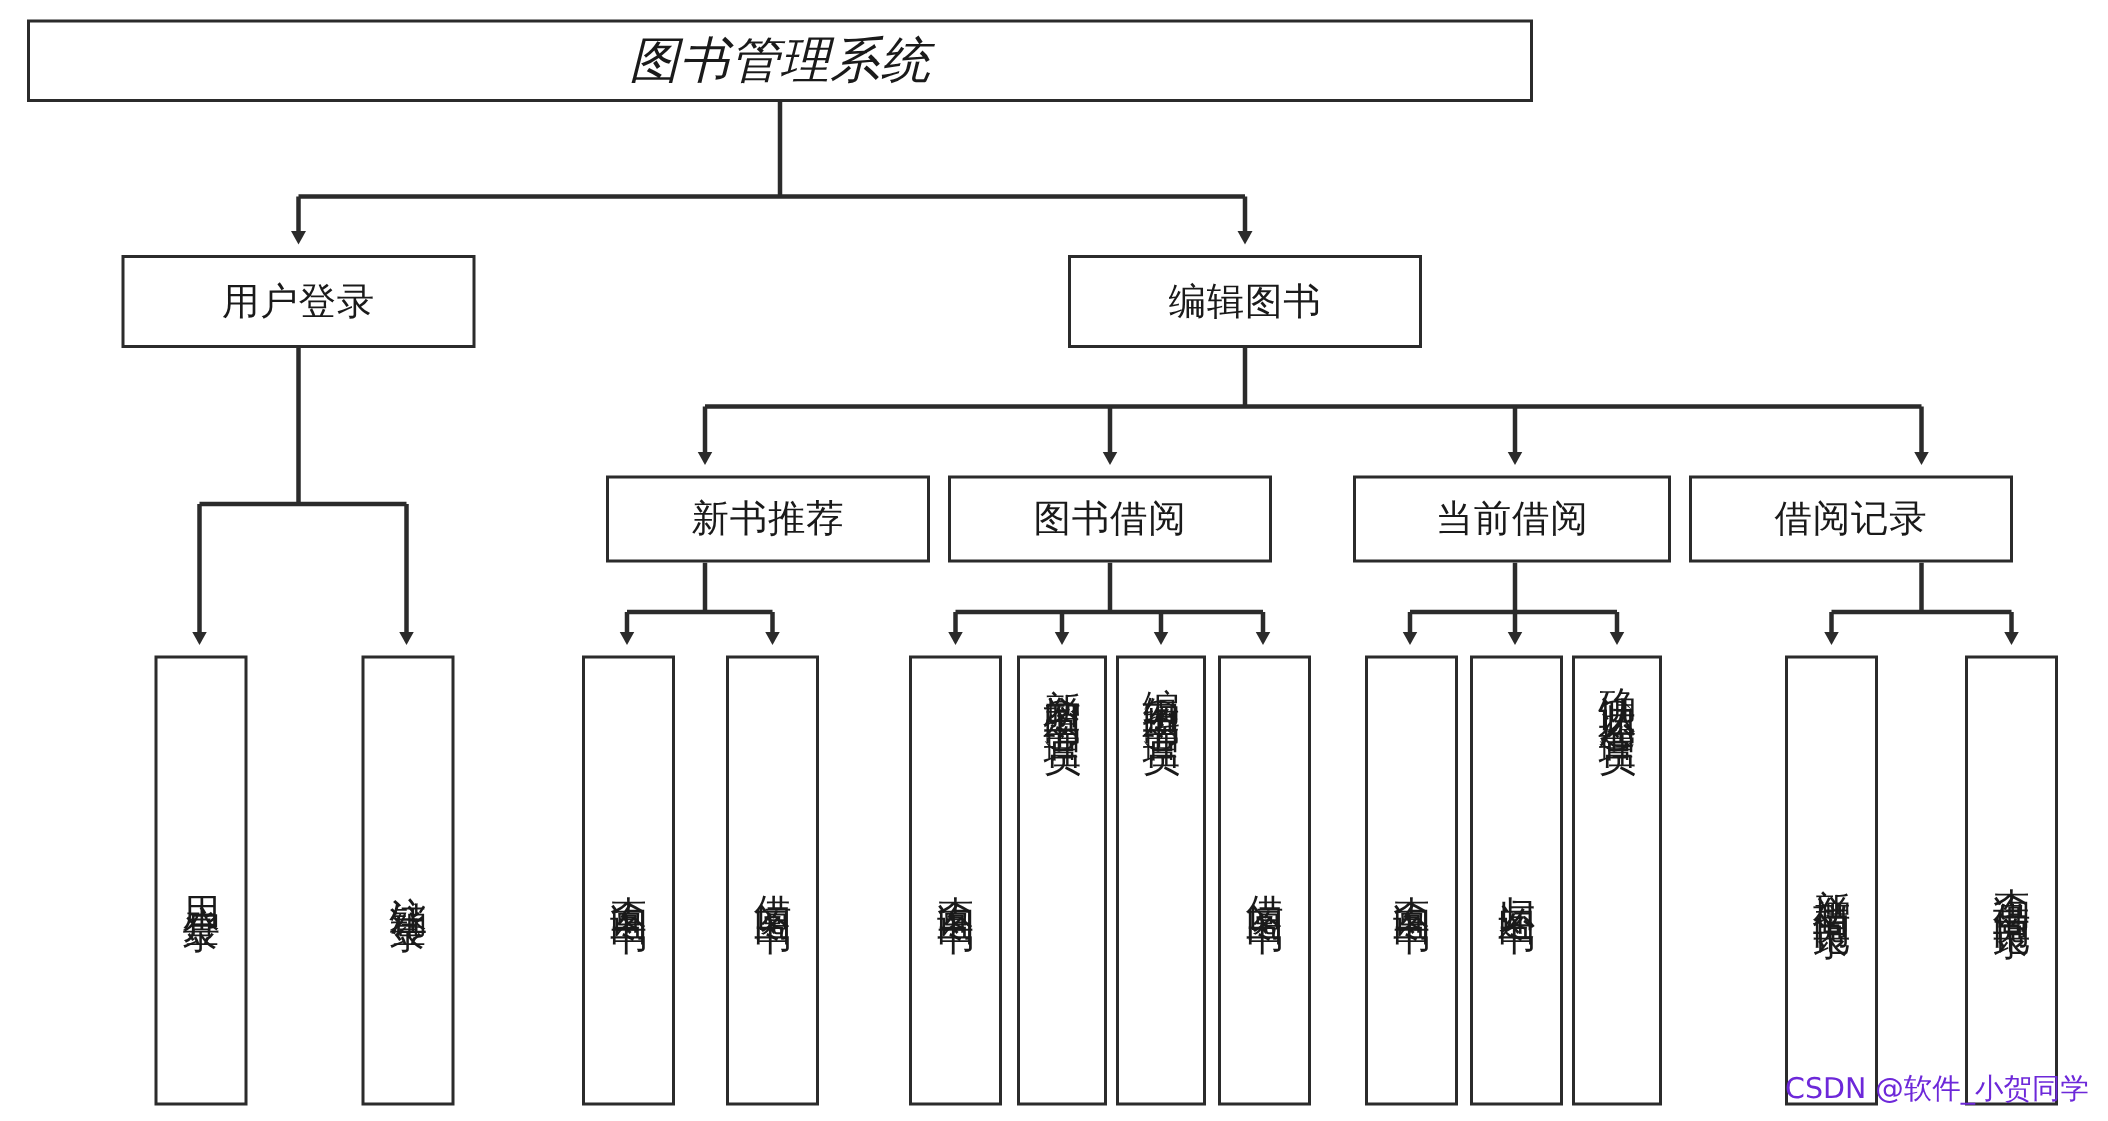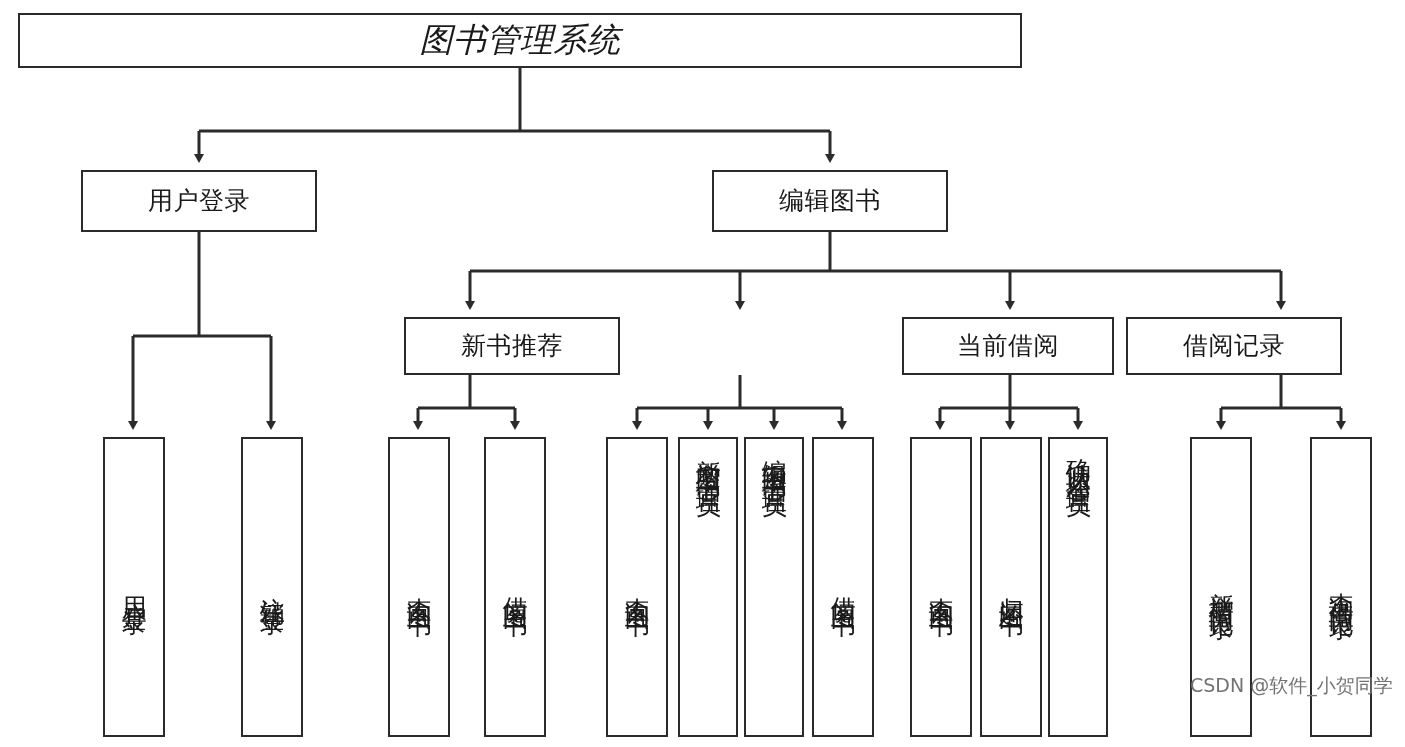--- a/index.html
+++ b/index.html
@@ -64,23 +64,23 @@
     line-height: 1.25;
     letter-spacing: 5px;
     white-space: nowrap;
   }
   .node.vert.center-text {
     align-items: center;
   }
   .watermark {
     position: absolute;
     left: 1190px;
-    top: 673px;
+    top: 713px;
     font-size: 19px;
-    color: #737373;
+    color: #6d28d9;
     white-space: nowrap;
     font-family: "DejaVu Sans", "Liberation Sans", sans-serif;
   }
 </style>
 </head>
 <body>
 
 <div id="canvas">
 
   <svg class="edges" viewBox="0 0 1405 747">
@@ -142,20 +142,23 @@
   </div>
 
   <div class="node horiz" style="left:712px; top:170px; width:236px; height:62px;">
     <span class="node-label">编辑图书</span>
   </div>
 
   <div class="node horiz" style="left:366px; top:317px; width:216px; height:58px;margin-left:38px;">
     <span class="node-label">新书推荐</span>
   </div>
 
+  <div class="node horiz" style="left:632px; top:317px; width:216px; height:58px;">
+    <span class="node-label">图书借阅</span>
+  </div>
 
   <div class="node horiz" style="left:902px; top:317px; width:212px; height:58px;">
     <span class="node-label">当前借阅</span>
   </div>
 
   <div class="node horiz" style="left:1126px; top:317px; width:216px; height:58px;">
     <span class="node-label">借阅记录</span>
   </div>
 
   <div class="node vert center-text" style="left:103px; top:437px; width:62px; height:300px;">

